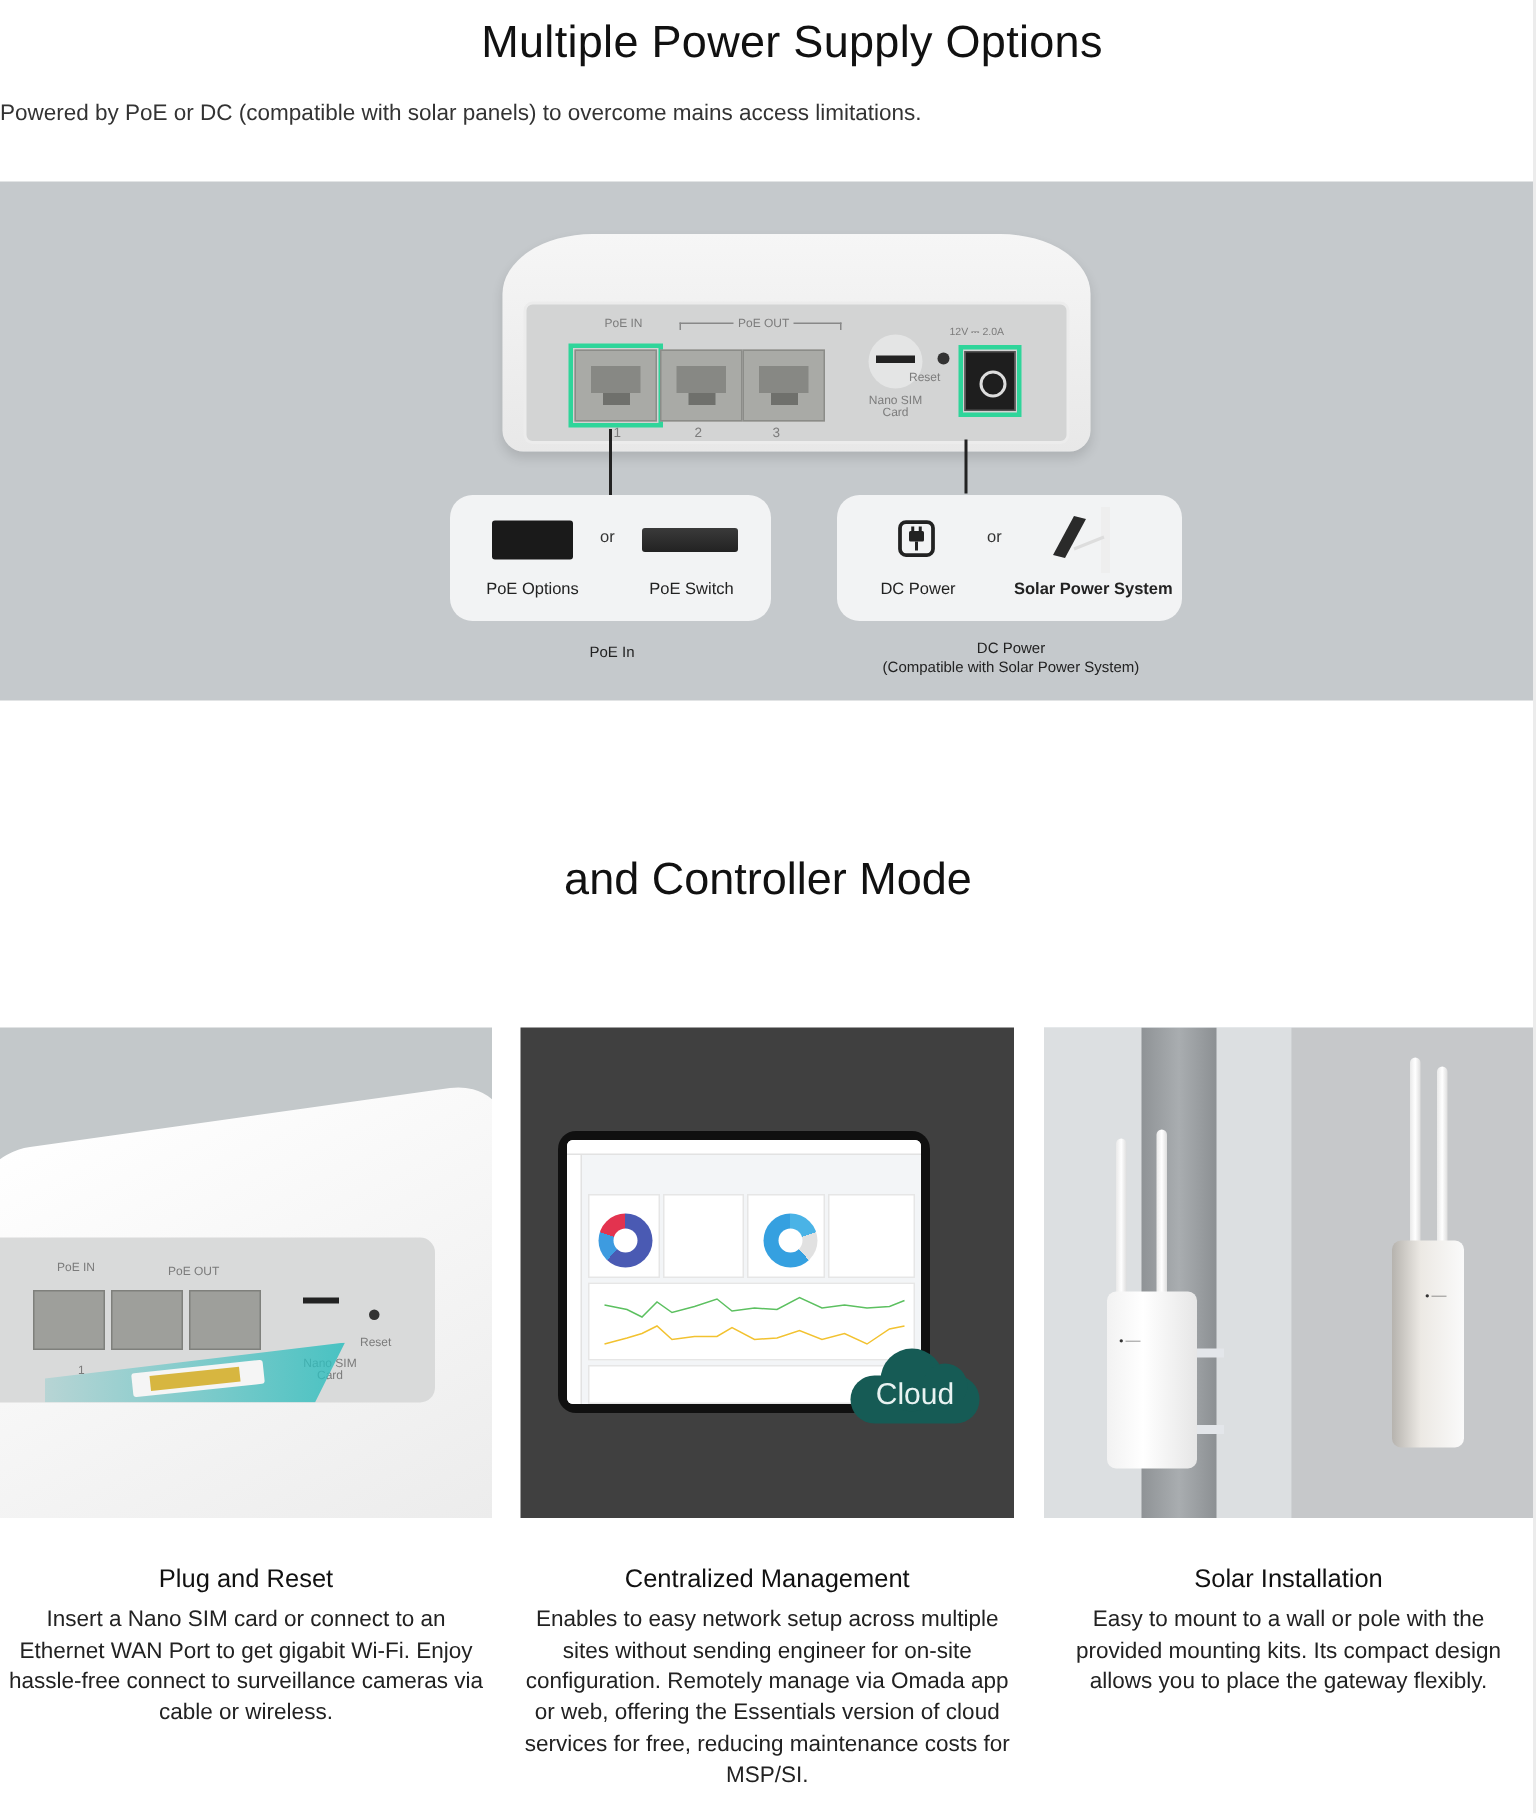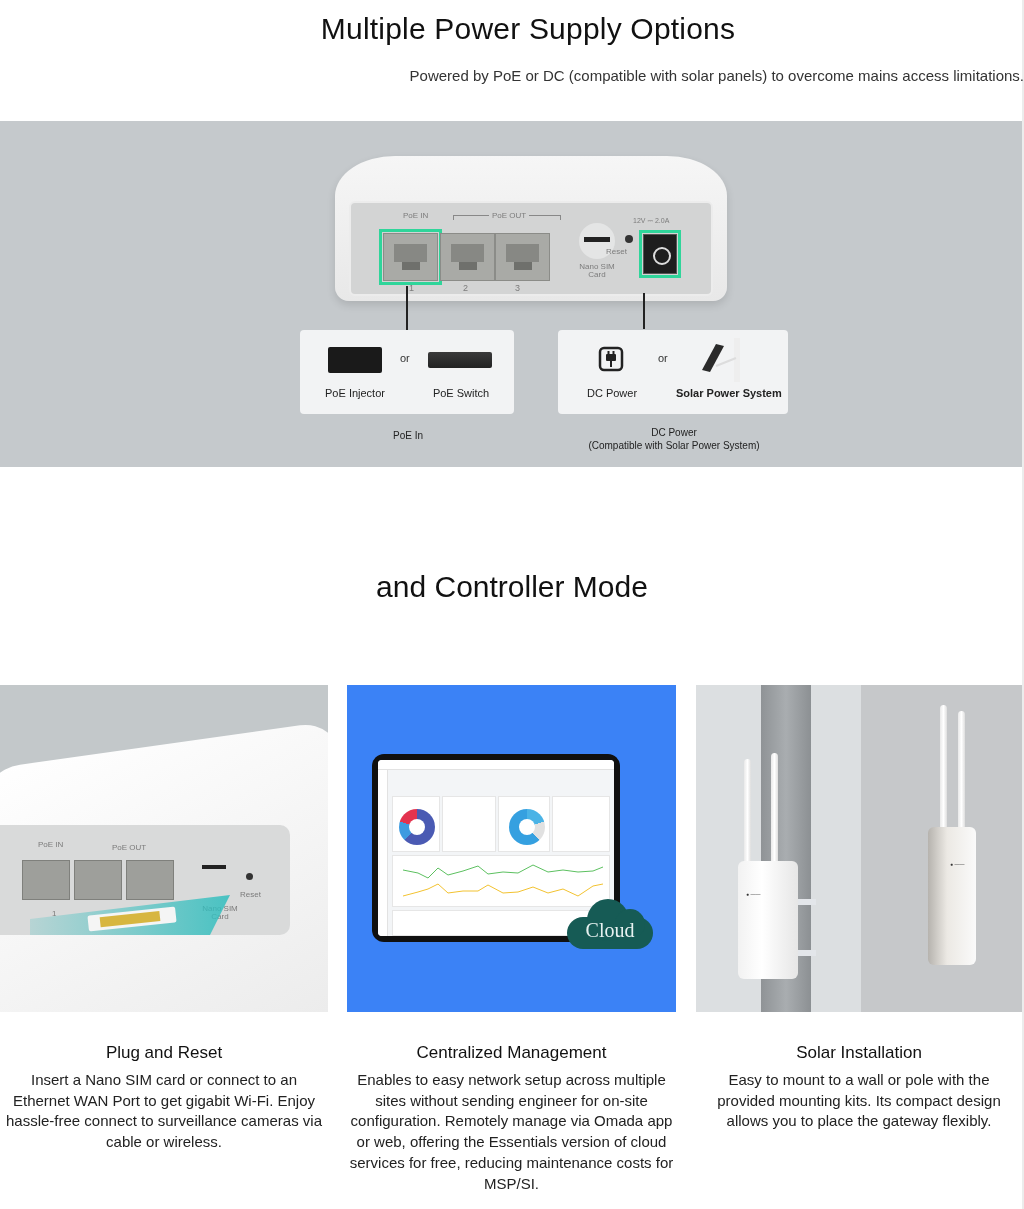--- a/index.html
+++ b/index.html
@@ -2,41 +2,41 @@
 <html><head>
 <meta charset="utf-8">
 <style>
   * { box-sizing: border-box; margin: 0; padding: 0; }
   html, body { width: 1024px; height: 1209px; background: #ffffff; overflow: hidden; }
   body { font-family: "Liberation Sans", "DejaVu Sans", sans-serif; color: #111; position: relative; }
   .right-edge { position: absolute; top: 0; right: 0; width: 2px; height: 1209px; background: #ececec; }
 
   
   .s1-title { position: absolute; top: 12px; left: 0; width: 1024px; text-align: center; font-size: 30px; font-weight: 400; color: #111; letter-spacing: 0.2px; padding-left: 32px; }
-  .s1-sub { position: absolute; top: 67px; left: 0; width: 1024px; text-align: right; font-size: 15px; color: #333; }
+  .s1-sub { position: absolute; top: 67px; left: 0; width: 1024px; text-align: left; font-size: 15px; color: #333; }
 
   .band { position: absolute; top: 121px; left: 0; width: 1022px; height: 346px; background: #c5c9cc; }
 
   
   .device { position: absolute; left: 335px; top: 35px; width: 392px; height: 160px; }
   .dev-shell { position: absolute; left: 0; top: 0; width: 392px; height: 145px; background: linear-gradient(#f6f6f6,#e8e8e8); border-radius: 60px 60px 14px 14px / 40px 40px 14px 14px; box-shadow: 0 4px 8px rgba(0,0,0,0.12); }
   .dev-face { position: absolute; left: 14px; top: 45px; width: 364px; height: 95px; background: #d3d4d4; border-radius: 6px; border: 2px solid #ececec; }
   .dev-label { position: absolute; font-size: 8px; color: #7c7c7c; }
   .port { position: absolute; top: 30px; width: 55px; height: 48px; background: #a9aaa6; border: 1px solid #8b8c88; }
   .port::before { content: ""; position: absolute; left: 10px; top: 10px; width: 33px; height: 18px; background: #878884; }
   .port::after { content: ""; position: absolute; left: 18px; top: 28px; width: 18px; height: 8px; background: #6f706c; }
   .hl { outline: 3px solid #2fd59a; outline-offset: 1px; }
   .sim-slot { position: absolute; left: 228px; top: 20px; width: 36px; height: 36px; border-radius: 50%; background: #e4e5e5; }
   .sim-slot::after { content: ""; position: absolute; left: 5px; top: 14px; width: 26px; height: 5px; background: #222; }
   .reset-dot { position: absolute; left: 274px; top: 32px; width: 8px; height: 8px; border-radius: 50%; background: #333; }
   .dc-jack { position: absolute; left: 292px; top: 31px; width: 34px; height: 40px; background: #1e1e1e; border: 1px solid #555; }
   .dc-jack::after { content: ""; position: absolute; left: 9px; top: 12px; width: 14px; height: 14px; border-radius: 50%; border: 2px solid #ddd; }
   .connector { position: absolute; width: 2px; background: #222; }
 
-  .opt-box { position: absolute; top: 209px; height: 84px; background: #f2f3f4; border-radius: 4px; }
+  .opt-box { position: absolute; top: 209px; height: 84px; background: #f2f3f4; border-radius: 15px; }
   .opt-label { position: absolute; top: 57px; font-size: 11px; color: #222; text-align: center; white-space: nowrap; }
   .opt-or { position: absolute; top: 22px; font-size: 11px; color: #333; }
   .band-caption { position: absolute; font-size: 10px; color: #222; text-align: center; line-height: 13px; }
 
   
   .s2-title { position: absolute; top: 566px; left: 0; width: 1024px; text-align: center; font-size: 30px; line-height: 42px; color: #111; }
 
   .card-img { position: absolute; top: 685px; height: 327px; overflow: hidden; }
   .card-title { position: absolute; top: 1043px; font-size: 17px; text-align: center; color: #111; }
   .card-body { position: absolute; top: 1070px; font-size: 15px; line-height: 20.7px; text-align: center; color: #222; }
@@ -46,21 +46,21 @@
   .img1 .sim-word { position: absolute; left: 15px; top: 8px; font-size: 72px; color: #b3b8ba; font-weight: 300; letter-spacing: 1px; }
   .img1 .body { position: absolute; left: -20px; top: 60px; width: 360px; height: 330px; background: linear-gradient(160deg,#ffffff,#eaeaea); border-radius: 40px 40px 0 0; transform: skewY(-8deg); }
   .img1 .face { position: absolute; left: 0; top: 140px; width: 290px; height: 110px; background: #d9dada; border-radius: 0 10px 10px 0; }
   .img1 .p { position: absolute; top: 175px; width: 48px; height: 40px; background: #9e9f9b; border: 1px solid #7f807c; }
   .img1 .teal { position: absolute; left: 30px; top: 210px; width: 200px; height: 40px; background: linear-gradient(90deg, rgba(48,190,190,0.2), rgba(48,190,190,0.85)); clip-path: polygon(0 60%, 100% 0, 90% 100%, 0 100%); }
   .img1 .sim-card { position: absolute; left: 88px; top: 226px; width: 88px; height: 16px; background: #f5f5f5; border-radius: 2px; transform: rotate(-6deg); }
   .img1 .sim-card::after { content: ""; position: absolute; left: 12px; top: 3px; width: 60px; height: 10px; background: #d7b640; }
   .img1 .mini { position: absolute; font-size: 8px; color: #7b7b7b; }
 
   
-  .img2 { left: 347px; width: 329px; background: #3b82f6; font-family: Liberation Serif, serif; }
+  .img2 { left: 347px; width: 329px; background: #404040; }
   .tablet { position: absolute; left: 25px; top: 69px; width: 248px; height: 188px; background: #101010; border-radius: 12px; }
   .screen { position: absolute; left: 6px; top: 6px; width: 236px; height: 176px; background: #f3f5f7; border-radius: 4px; overflow: hidden; }
   .scr-top { position: absolute; left: 0; top: 0; width: 236px; height: 10px; background: #fff; border-bottom: 1px solid #e2e2e2; }
   .scr-side { position: absolute; left: 0; top: 10px; width: 10px; height: 166px; background: #fff; border-right: 1px solid #e2e2e2; }
   .scr-panel { position: absolute; background: #fff; border: 1px solid #e6e6e6; }
   .donut1 { position: absolute; width: 36px; height: 36px; border-radius: 50%; background: conic-gradient(#4a5ab3 0 62%, #3d9be0 62% 80%, #e3334f 80% 100%); }
   .donut1::after, .donut2::after { content: ""; position: absolute; left: 10px; top: 10px; width: 16px; height: 16px; border-radius: 50%; background: #fff; }
   .donut2 { position: absolute; width: 36px; height: 36px; border-radius: 50%; background: conic-gradient(#4ab3e6 0 20%, #e1e1e1 20% 38%, #35a0e0 38% 100%); }
   .cloud { position: absolute; left: 220px; top: 210px; width: 86px; height: 54px; }
   .cloud .c1 { position: absolute; left: 0; top: 22px; width: 86px; height: 32px; border-radius: 16px; background: #165b55; }
@@ -110,21 +110,21 @@
     </div>
   </div>
 
   <div class="connector" style="left:406px;top:165px;height:44px;"></div>
   <div class="connector" style="left:643px;top:172px;height:36px;"></div>
 
   <div class="opt-box" style="left:300px;width:214px;">
     <div class="icon-img" style="left:28px;top:17px;width:54px;height:26px;background:#1a1a1a;border-radius:2px;"></div>
     <span class="opt-or" style="left:100px;">or</span>
     <div class="icon-img" style="left:128px;top:22px;width:64px;height:16px;background:linear-gradient(#3a3a3a,#222);border-radius:2px;"></div>
-    <span class="opt-label" style="left:12px;width:86px;">PoE Injector</span>
+    <span class="opt-label" style="left:12px;width:86px;">PoE Options</span>
     <span class="opt-label" style="left:118px;width:86px;">PoE Switch</span>
   </div>
   <div class="band-caption" style="left:358px;top:308px;width:100px;">PoE In</div>
 
   <div class="opt-box" style="left:558px;width:230px;">
     <svg class="icon-img" style="left:40px;top:16px;" width="26" height="26" viewBox="0 0 26 26">
       <rect x="2" y="2" width="22" height="22" rx="4" fill="none" stroke="#222" stroke-width="2.5"></rect>
       <rect x="8" y="8" width="10" height="7" rx="1" fill="#222"></rect>
       <rect x="9.5" y="5" width="2" height="4" fill="#222"></rect>
       <rect x="14.5" y="5" width="2" height="4" fill="#222"></rect>

